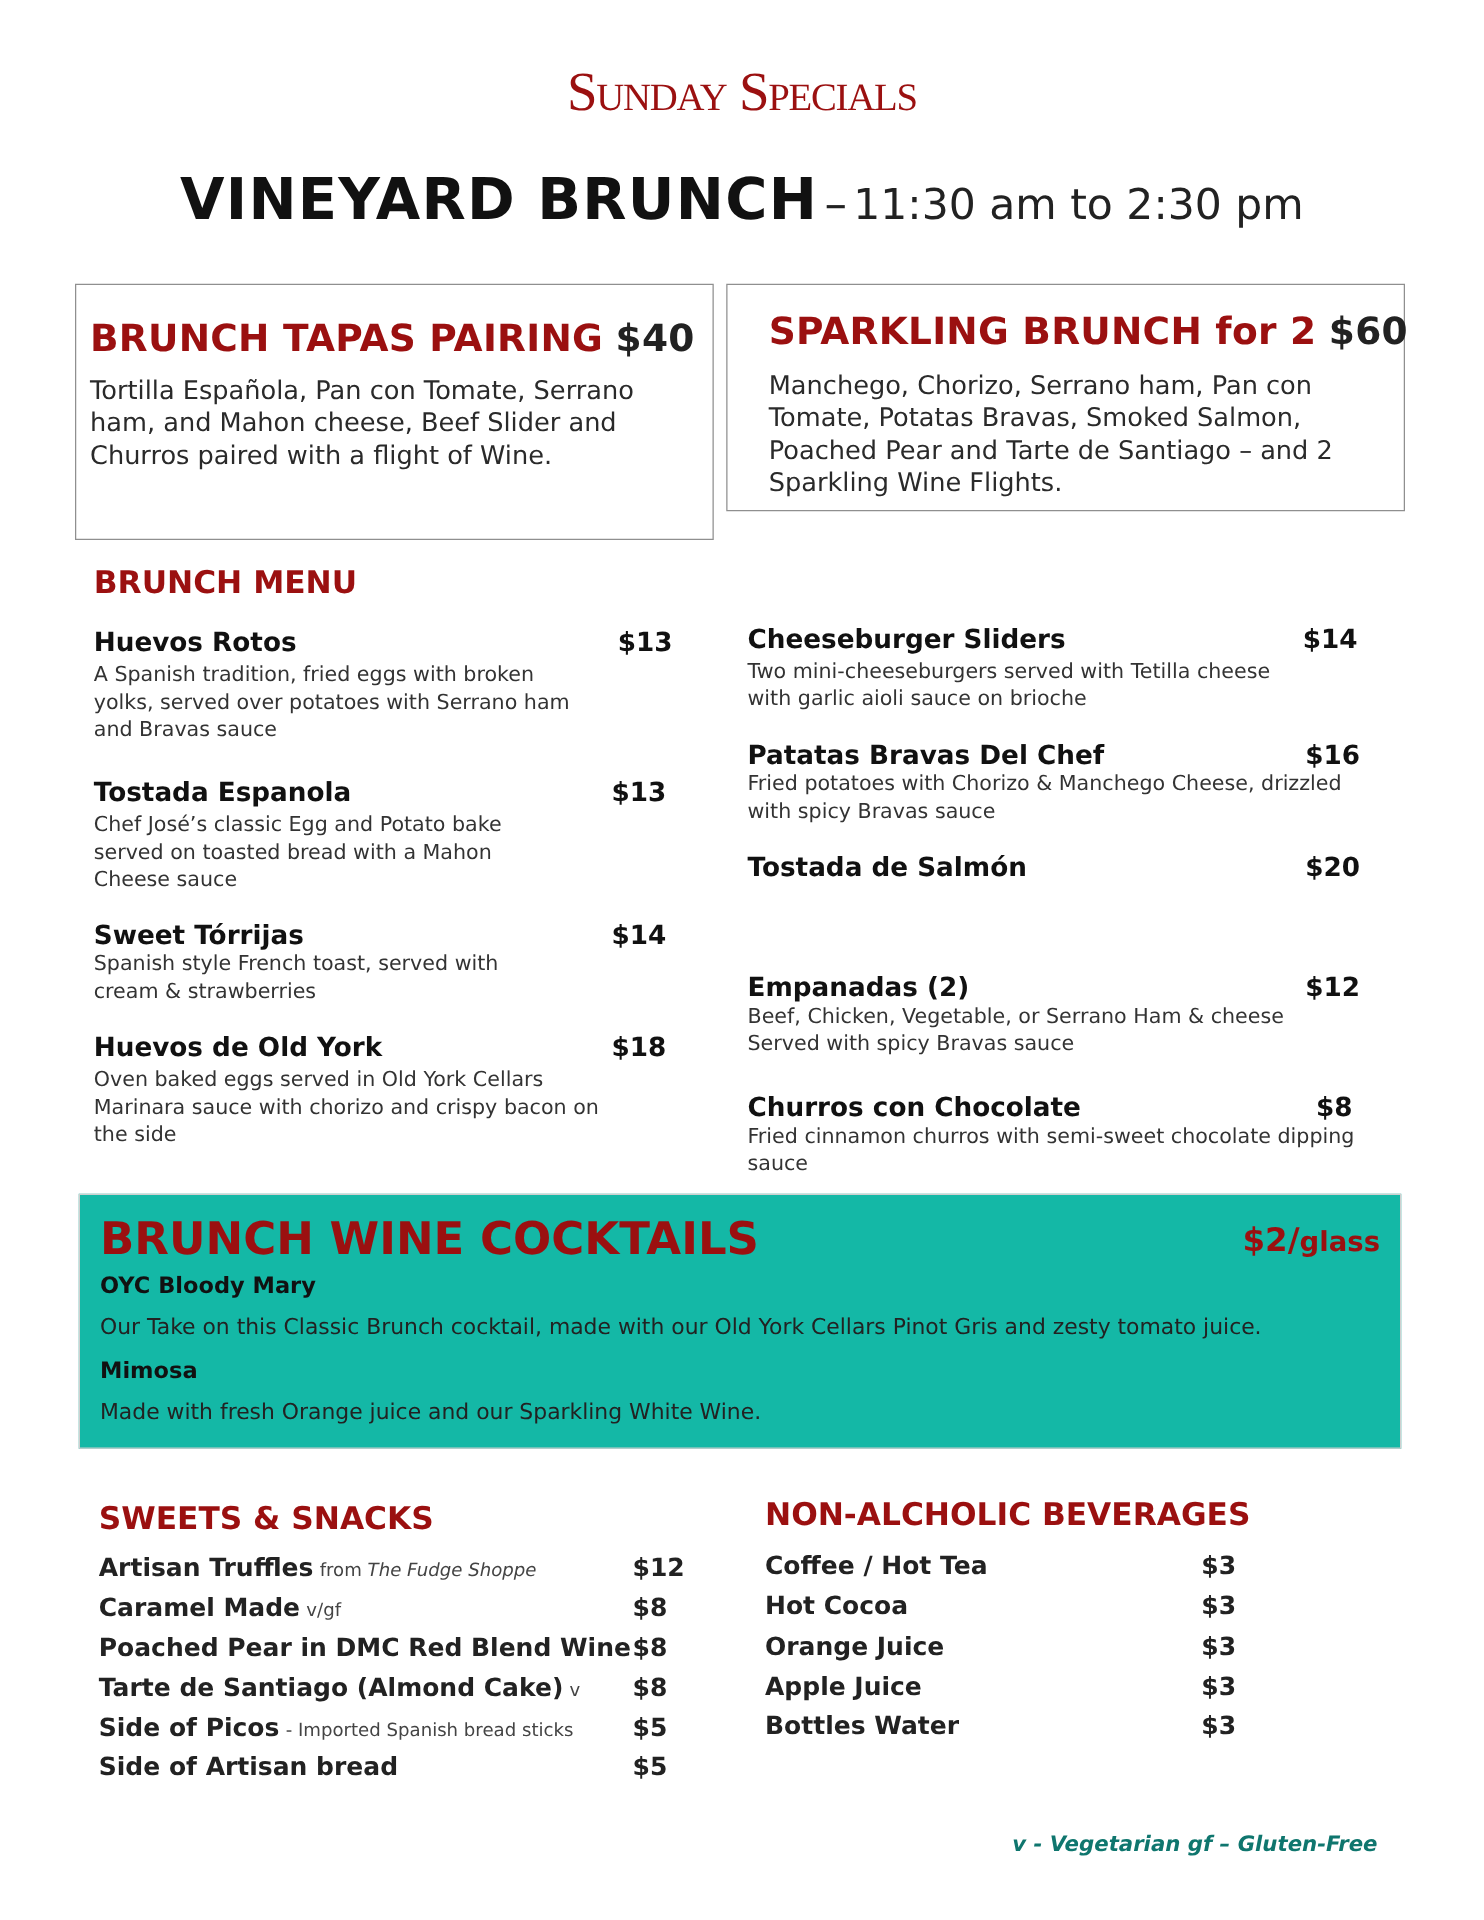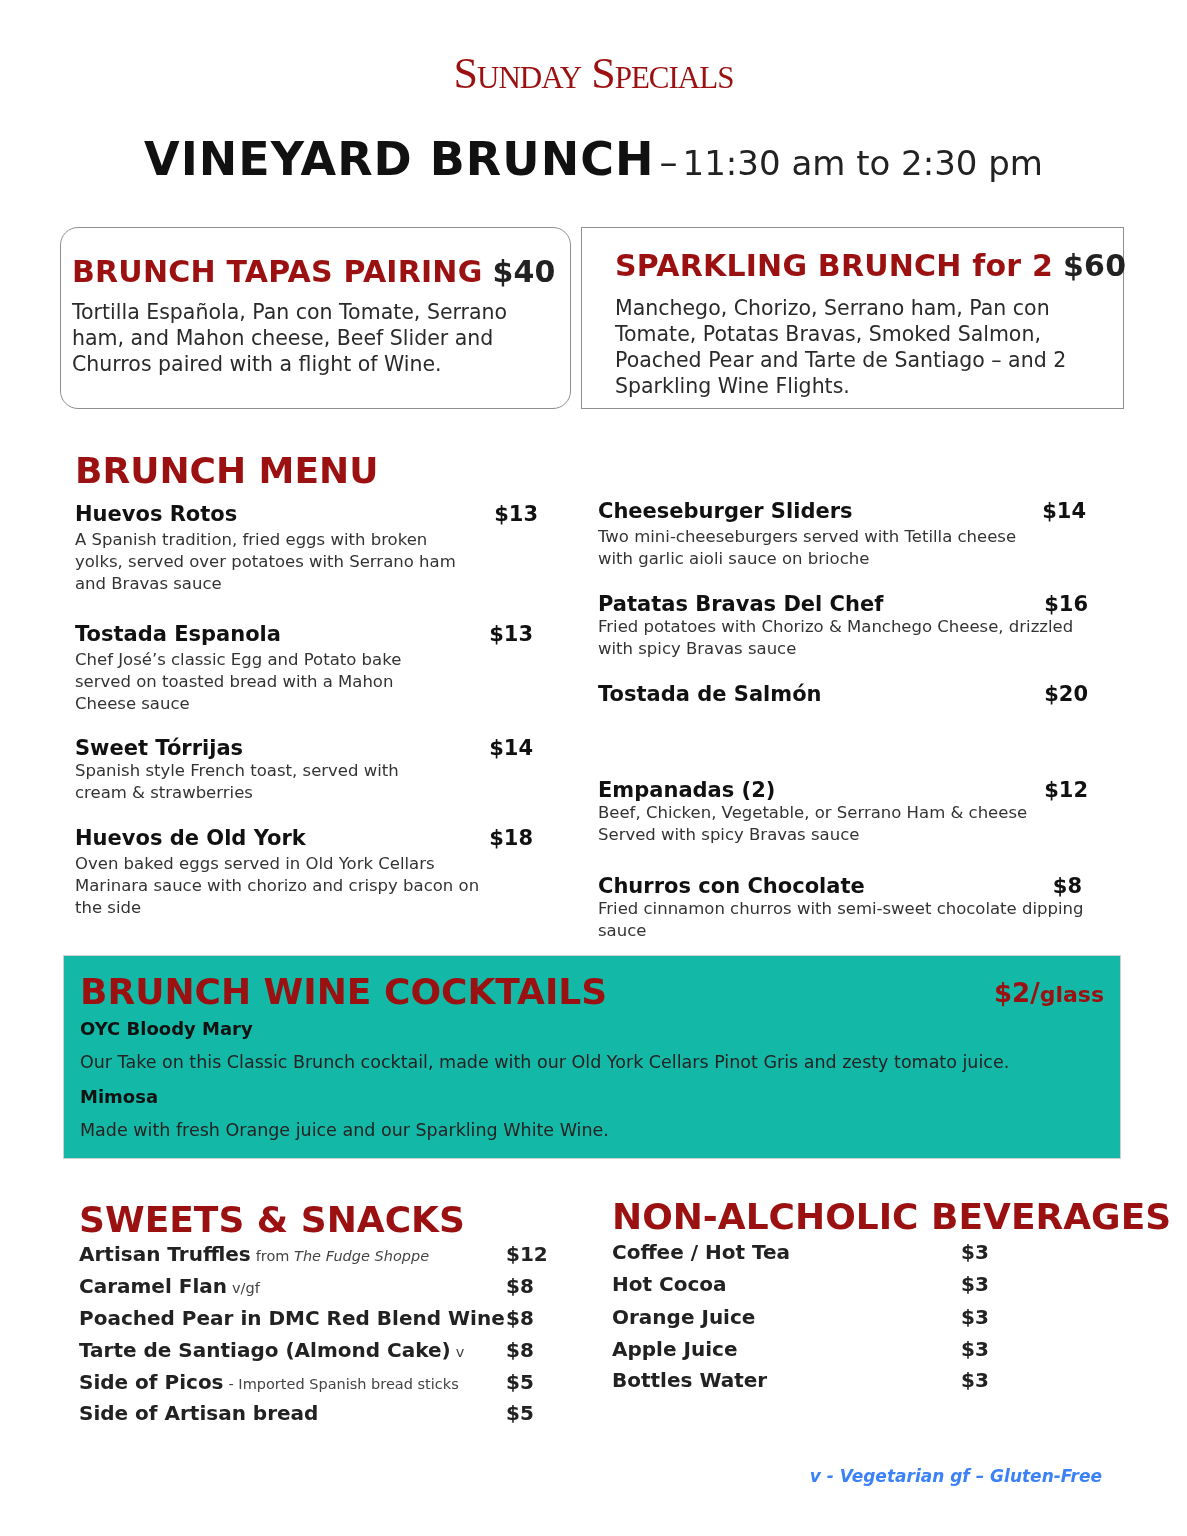--- a/index.html
+++ b/index.html
@@ -7,50 +7,50 @@
   .abs { position:absolute; }
   .title { left:0; width:1187px; top:52px; text-align:center; font-family:"Liberation Serif", serif; font-size:44px; color:#9b1010; letter-spacing:-1px; font-variant:small-caps; line-height:1; }
   .subtitle { left:0; width:1187px; top:136px; text-align:center; line-height:1; white-space:nowrap; }
   .subtitle .big { font-family:"DejaVu Sans", sans-serif; font-weight:bold; font-size:46px; color:#111; letter-spacing:1px; }
   .subtitle .dash { font-size:36px; color:#222; }
   .subtitle .hours { font-size:34px; color:#222; font-weight:normal; }
   .box { border:1.5px solid #8f8f8f; background:#fff; box-sizing:border-box; }
   .box h2 { margin:0; font-size:30px; font-weight:bold; color:#9b1010; white-space:nowrap; letter-spacing:0.2px; }
   .box h2 .price { color:#222; margin-left:10px; font-size:30px; }
   .box p { margin:10px 0 0 0; font-size:20.5px; line-height:26px; color:#2a2a2a; }
-  .sec-title { font-size:36px; font-weight:bold; color:#9b1010; line-height:1; white-space:nowrap; }
+  .sec-title { font-size:25px; font-weight:bold; color:#9b1010; line-height:1; white-space:nowrap; }
   .item { position:absolute; }
   .item .row { display:flex; justify-content:space-between; align-items:baseline; }
   .item .name { font-weight:bold; font-size:21px; color:#111; white-space:nowrap; }
   .item .price { font-weight:bold; font-size:21px; color:#111; }
   .item .desc { font-size:16.5px; line-height:22px; color:#333; margin-top:3px; }
   .cocktails { left:63px; top:955px; width:1058px; height:204px; background:#14b8a6; border:1.5px solid #cfcfcf; box-sizing:border-box; }
   .cocktails .sec-title { position:absolute; left:16px; top:18px; font-size:36px; }
   .cocktails .cprice { position:absolute; right:16px; top:22px; font-size:26px; font-weight:bold; color:#9b1010; }
   .cocktails .cprice .unit { font-size:22px; }
   .cocktails .cname { position:absolute; left:16px; font-size:18px; font-weight:bold; color:#111; }
   .cocktails .cdesc { position:absolute; left:16px; font-size:17.5px; color:#222; white-space:nowrap; }
   .list-row { position:absolute; display:flex; align-items:baseline; white-space:nowrap; }
   .list-row .lname { font-weight:bold; font-size:20px; color:#222; }
   .list-row .note { font-size:14.5px; color:#444; margin-left:5px; }
   .list-row .note i { font-style:italic; }
   .list-row .lprice { position:absolute; font-weight:bold; font-size:20px; color:#222; }
-  .legend { right:85px; top:1466px; font-size:17px; font-style:italic; font-weight:bold; color:#3b82f6; }
+  .legend { right:85px; top:1466px; font-size:17px; font-style:italic; font-weight:bold; color:#0f766e; }
 </style>
 </head>
 <body>
 
 <div class="abs title">Sunday Specials</div>
 <div class="abs subtitle">
   <span class="big">VINEYARD BRUNCH</span>
   <span class="dash">–</span>
   <span class="hours">11:30 am to 2:30 pm</span>
 </div>
 
-<div class="abs box" style="left:60px; top:227px; width:511px; height:182px; padding:26px 10px 0 11px;border-radius:18px;">
+<div class="abs box" style="left:60px; top:227px; width:511px; height:205px; padding:26px 10px 0 11px;">
   <h2><span>BRUNCH TAPAS PAIRING</span><span class="price">$40</span></h2>
   <p>Tortilla Española, Pan con Tomate, Serrano ham, and Mahon cheese, Beef Slider and Churros paired with a flight of Wine.</p>
 </div>
 <div class="abs box" style="left:581px; top:227px; width:543px; height:182px; padding:20px 20px 0 33px;">
   <h2><span>SPARKLING BRUNCH for 2</span><span class="price">$60</span></h2>
   <p style="margin-top:12px;">Manchego, Chorizo, Serrano ham, Pan con Tomate, Potatas Bravas, Smoked Salmon, Poached Pear and Tarte de Santiago – and 2 Sparkling Wine Flights.</p>
 </div>
 
 <div class="abs sec-title" style="left:75px; top:453px;">BRUNCH MENU</div>
 
@@ -127,21 +127,21 @@
   <div class="cdesc" style="top:164px;">Made with fresh Orange juice and our Sparkling White Wine.</div>
 </div>
 
 <div class="abs sec-title" style="left:79px; top:1202px;">SWEETS &amp; SNACKS</div>
 <div class="list-row" style="left:79px; top:1242px; width:470px;">
   <span class="lname">Artisan Truffles</span>
   <span class="note"><span>from </span><i>The Fudge Shoppe</i></span>
   <span class="lprice" style="left:427px;">$12</span>
 </div>
 <div class="list-row" style="left:79px; top:1274px; width:470px;">
-  <span class="lname">Caramel Flan</span>
+  <span class="lname">Caramel Made</span>
   <span class="note">v/gf</span>
   <span class="lprice" style="left:427px;">$8</span>
 </div>
 <div class="list-row" style="left:79px; top:1306px; width:470px;">
   <span class="lname">Poached Pear in DMC Red Blend Wine</span>
   <span class="lprice" style="left:427px;">$8</span>
 </div>
 <div class="list-row" style="left:79px; top:1338px; width:470px;">
   <span class="lname">Tarte de Santiago (Almond Cake)</span>
   <span class="note">v</span>

